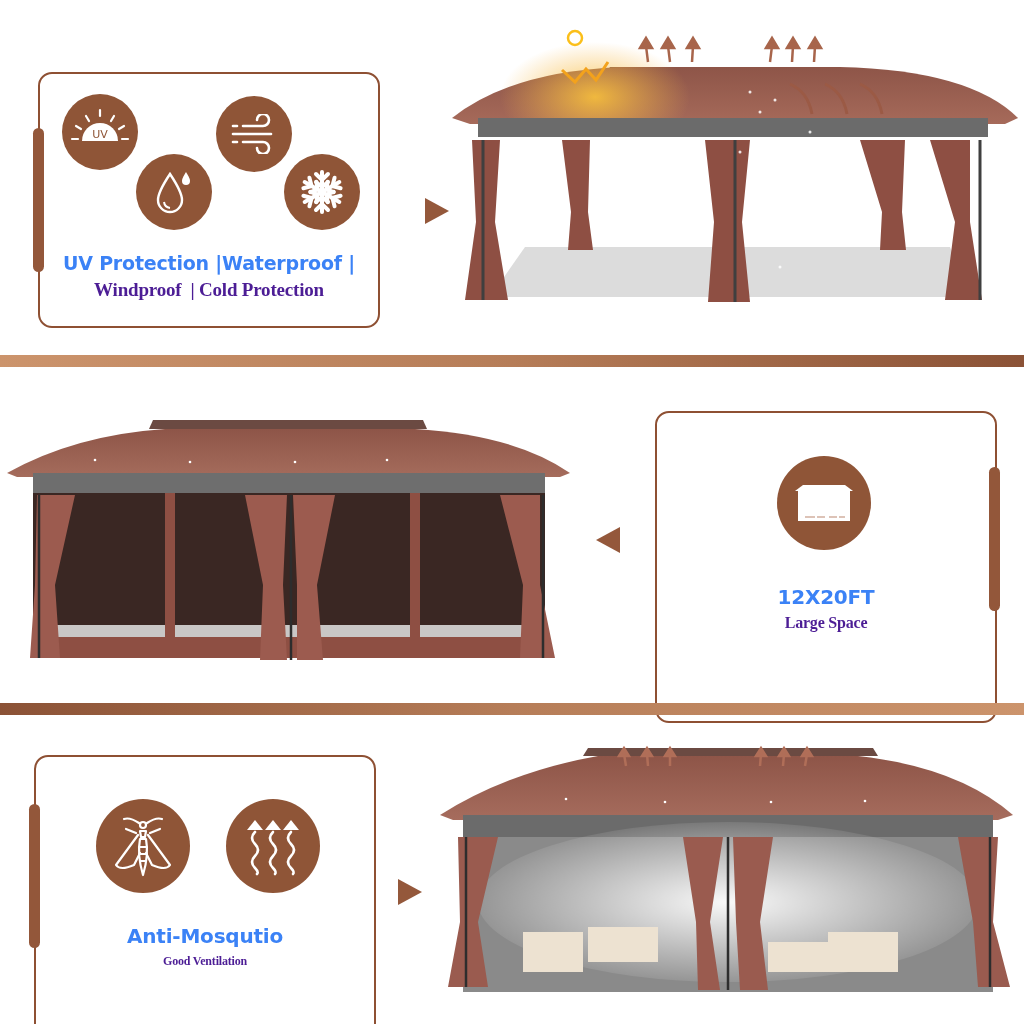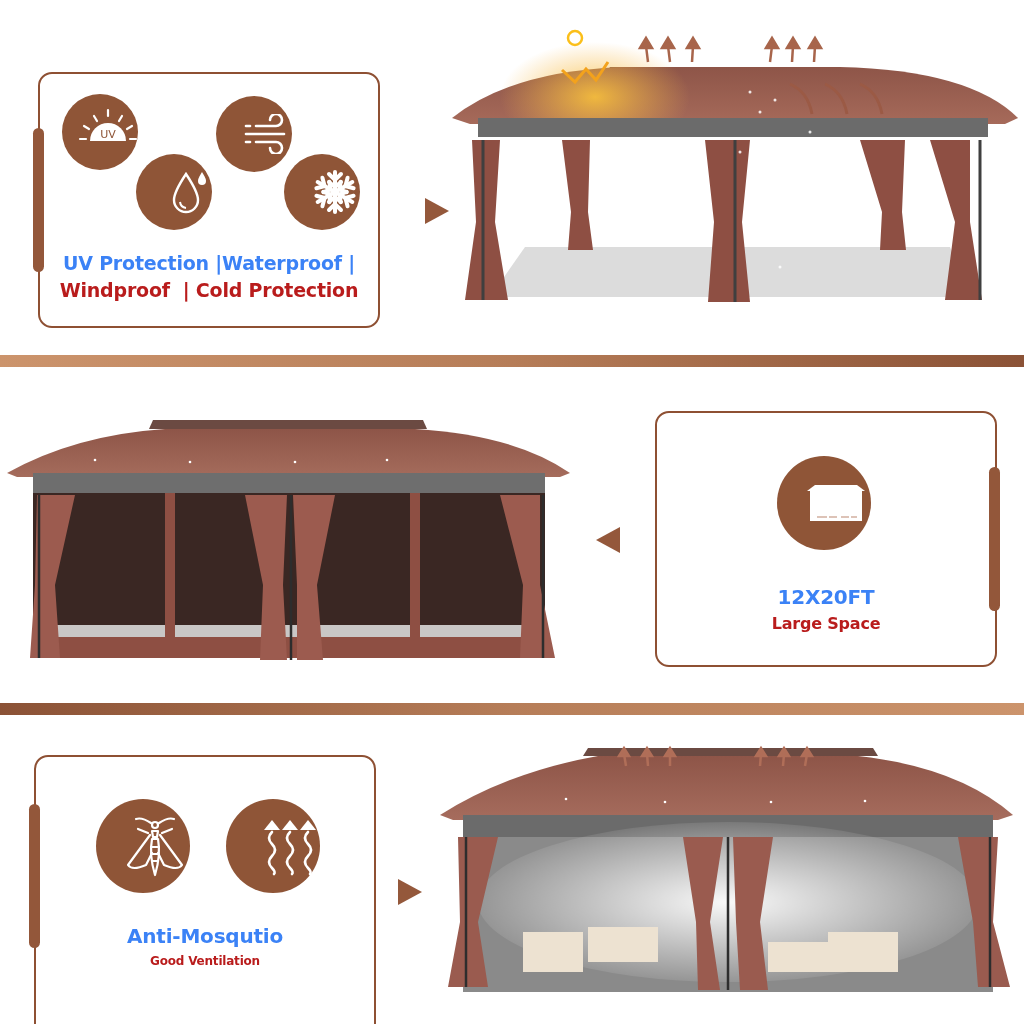--- a/index.html
+++ b/index.html
@@ -17,35 +17,35 @@
     width: 11px;
     background: #93573a;
     border-radius: 6px;
   }
   .icon-circle {
     position: absolute;
     border-radius: 50%;
     background: #8f5537;
     display: flex;
     align-items: center;
-    justify-content: flex-end;
+    justify-content: center;
   }
   .icon-circle svg { display: block; }
 
   .feat-line {
     position: absolute;
     left: 0; right: 0;
     text-align: center;
     font-weight: bold;
     font-size: 19px;
     letter-spacing: -0.2px;
     white-space: pre;
   }
   .feat-line.accent-text { color: #3b82f6; }
-  .feat-line.dark-text { color: #b91c1c; }
+  .feat-line.dark-text { color: #4c1d95; font-family: Liberation Serif, serif; }
 
   .arrow {
     position: absolute;
     width: 0; height: 0;
   }
   .arrow.right {
     border-top: 13px solid transparent;
     border-bottom: 13px solid transparent;
     border-left: 24px solid #94583b;
   }
@@ -224,21 +224,21 @@
   </g>
   <g stroke="#2d2d2d" stroke-width="2.5">
     <line x1="34" y1="80" x2="34" y2="243"></line>
     <line x1="286" y1="80" x2="286" y2="245"></line>
     <line x1="538" y1="80" x2="538" y2="243"></line>
   </g>
 </svg>
 
 <div class="arrow left" style="left:596px;top:527px;"></div>
 
-<div class="box" style="left:655px;top:411px;width:342px;height:256px;">
+<div class="box" style="left:655px;top:411px;width:342px;height:312px;">
   <div class="icon-circle" style="left:120px;top:43px;width:94px;height:94px;">
     <svg width="70" height="52" viewBox="0 0 70 52">
       <polygon points="6,14 14,8 56,8 64,14" fill="#fff"></polygon>
       <rect x="9" y="14" width="52" height="30" fill="#fff"></rect>
       <g stroke="#c79a86" stroke-width="1.2">
         <line x1="16" y1="40" x2="26" y2="40"></line>
           <line x1="28" y1="40" x2="36" y2="40"></line>
         <line x1="40" y1="40" x2="48" y2="40"></line>
           <line x1="50" y1="40" x2="56" y2="40"></line>
       </g>

